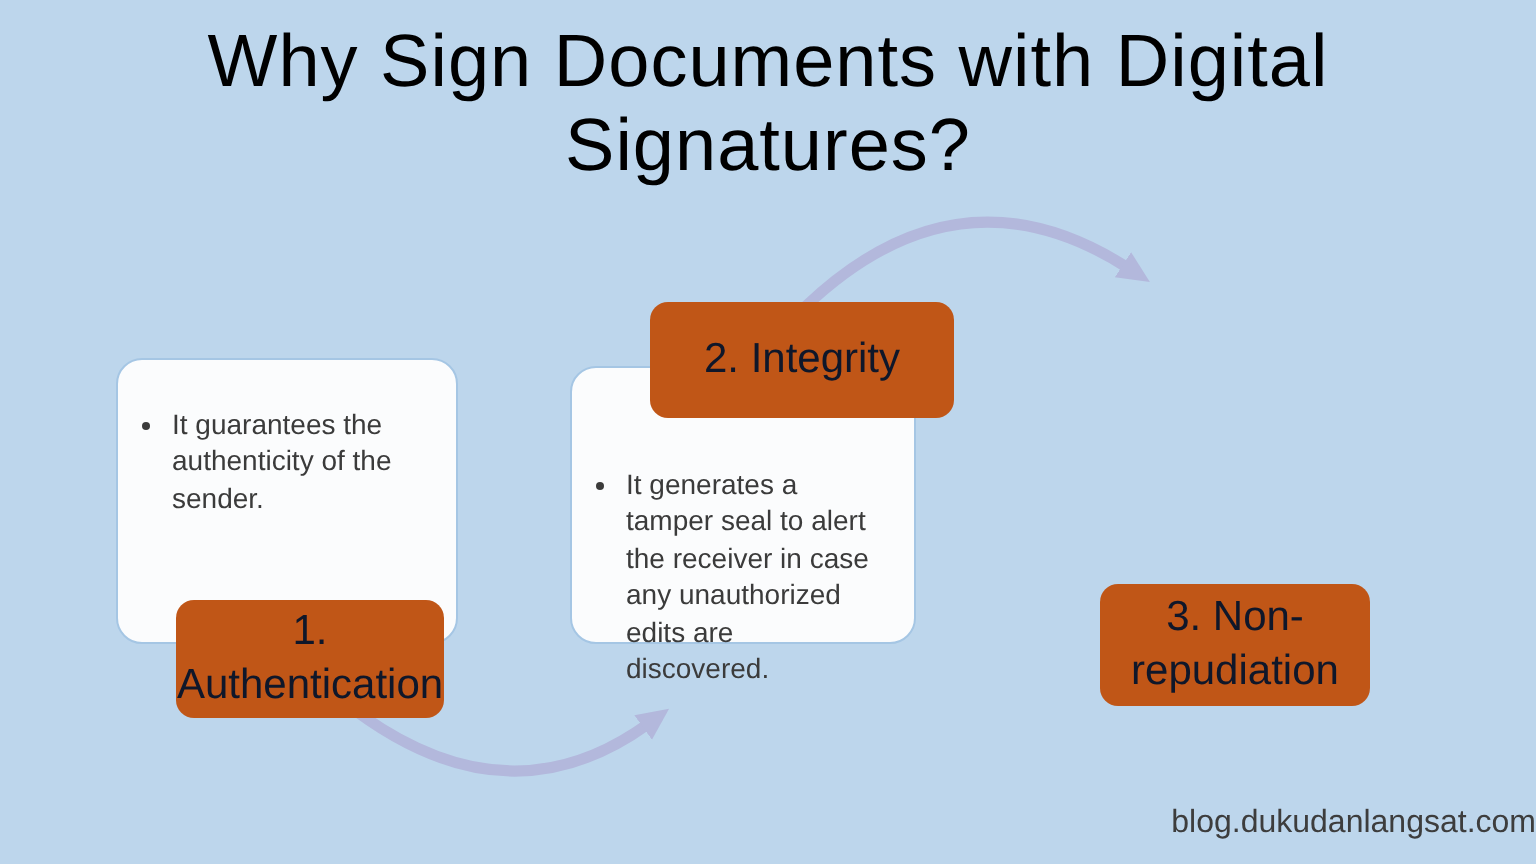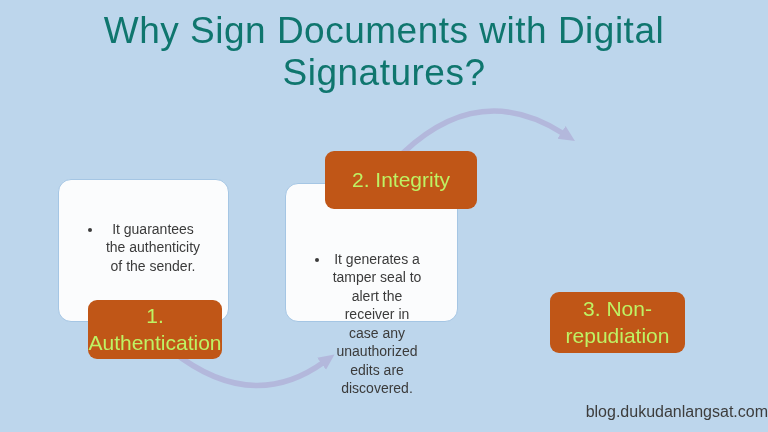--- a/index.html
+++ b/index.html
@@ -16,21 +16,21 @@
   .title {
     position: absolute;
     top: 10px;
     left: 50%;
     transform: translateX(-50%);
     width: 650px;
     text-align: center;
     font-size: 37px;
     line-height: 42px;
     font-weight: 300;
-    color: #0f766e;
+    color: #000000;
     letter-spacing: 0.5px;
   }
 
   .arrows {
     position: absolute;
     left: 0; top: 0;
     width: 768px; height: 432px;
     z-index: 2;
     pointer-events: none;
   }
@@ -38,37 +38,36 @@
   .card {
     position: absolute;
     background: #fbfcfd;
     border: 1.5px solid #a5c6e4;
     border-radius: 13px;
     z-index: 1;
     box-sizing: border-box;
     color: #3b3b3b;
   }
   .card ul {
-    margin: 17px;
+    margin: 0;
     padding-left: 17px;
-    text-align: center;
   }
   .card li {
     font-size: 14px;
     line-height: 1.32;
   }
   .card-1 { left: 58px;  top: 179px; width: 171px; height: 143px; padding: 23px 8px 0 10px; }
   .card-2 { left: 285px; top: 183px; width: 173px; height: 139px; padding: 49px 16px 0 10px; }
   .card-3 { left: 513px; top: 182px; width: 172px; height: 140px; padding: 23px 4px 0 10px; }
 
   .step-label {
     position: absolute;
     background: #c05617;
     border-radius: 9px;
-    color: #bef264;
+    color: #0f172a;
     font-size: 21px;
     line-height: 1.28;
     font-weight: 300;
     display: flex;
     align-items: center;
     justify-content: center;
     text-align: center;
     z-index: 3;
     box-sizing: border-box;
     padding: 2px 6px;

